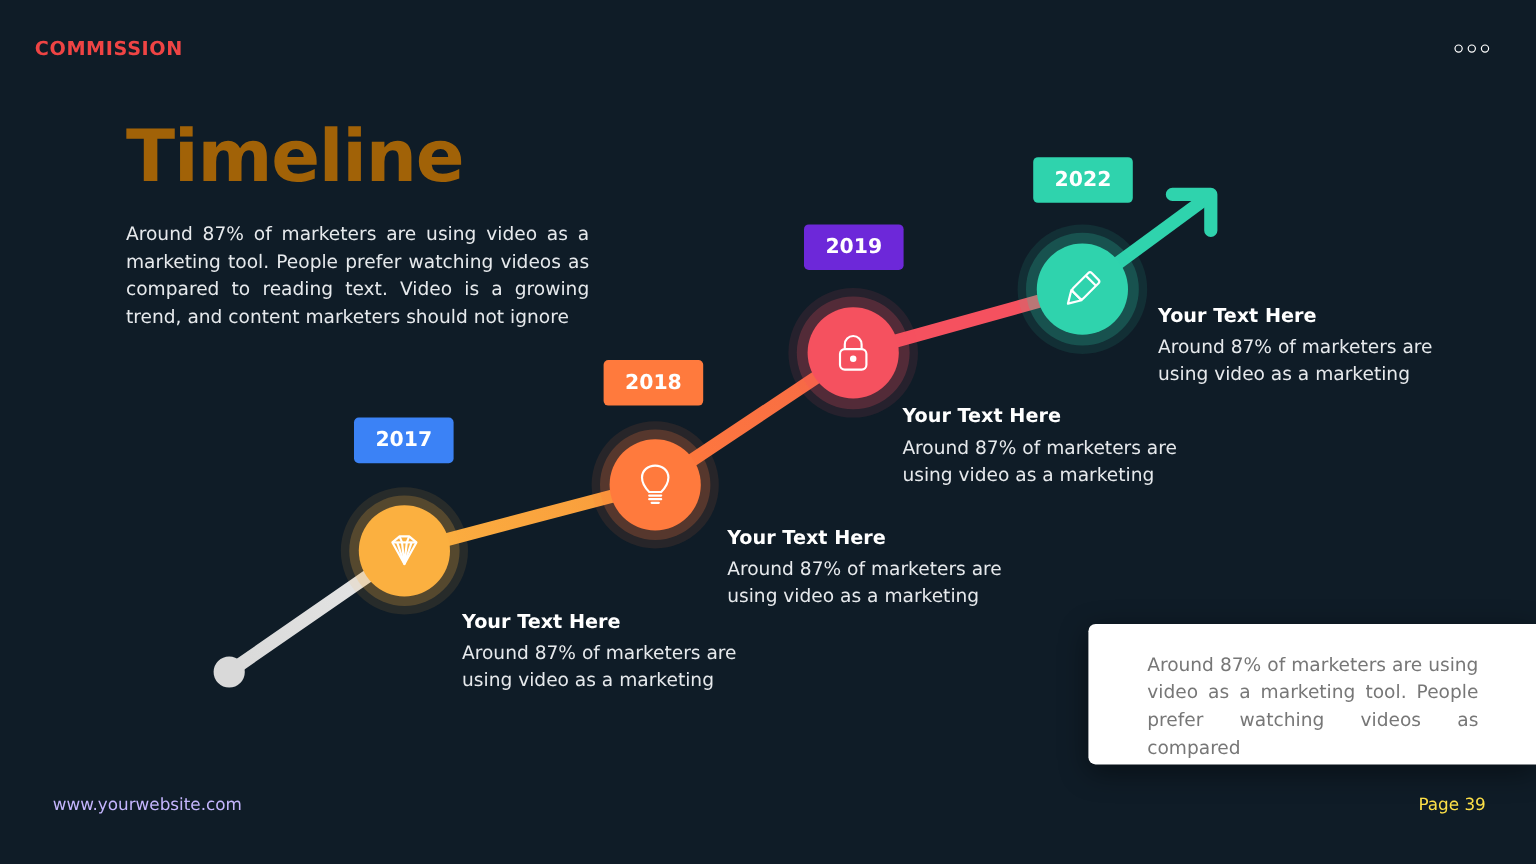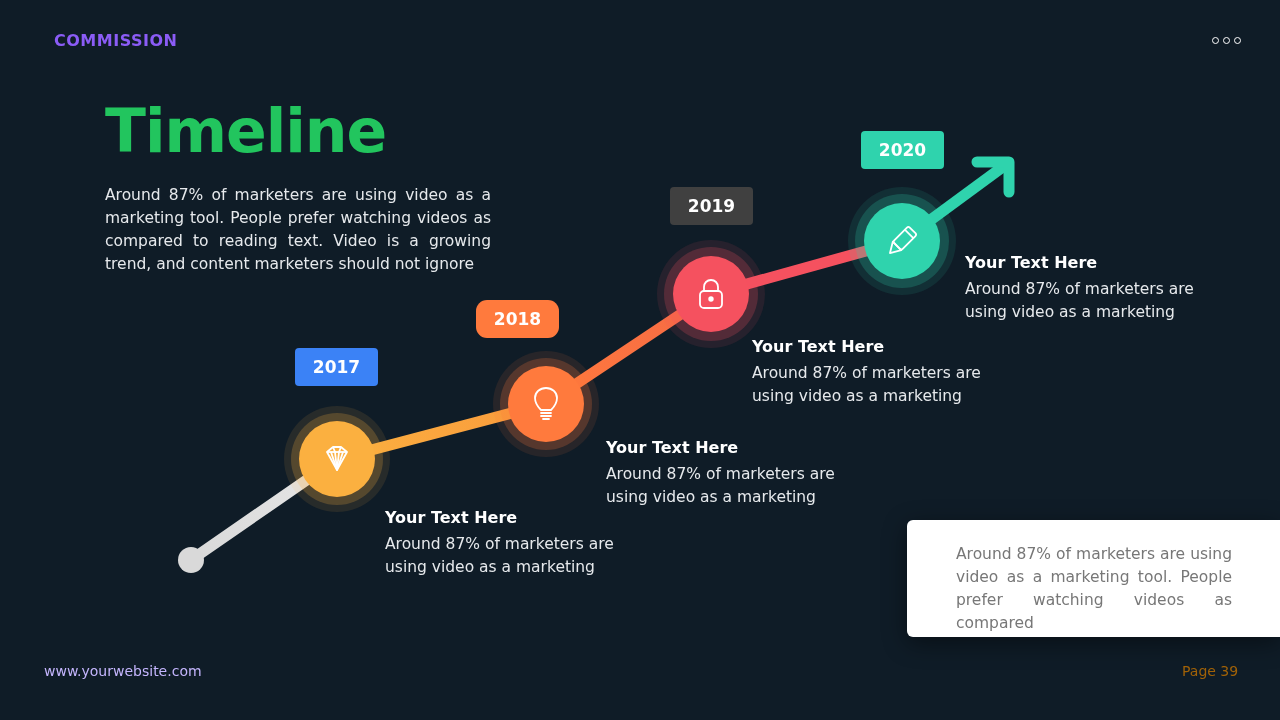--- a/index.html
+++ b/index.html
@@ -5,28 +5,28 @@
   html, body { margin:0; padding:0; }
   body {
     width:1280px; height:720px; overflow:hidden; position:relative;
     background:#0f1c27;
     font-family:"DejaVu Sans","Liberation Sans",sans-serif;
     color:#ffffff;
   }
   .brand {
     position:absolute; left:29px; top:31px;
     font-family:"DejaVu Sans","Liberation Sans",sans-serif;
-    font-weight:bold; font-size:16px; letter-spacing:0.5px; color:#8b5cf6;margin-left:25px;
+    font-weight:bold; font-size:16px; letter-spacing:0.5px; color:#ef4444;
   }
   .dots { position:absolute; left:1212px; top:37px; display:flex; gap:4px; }
   .dot { width:5px; height:5px; border:1.5px solid #ffffff; border-radius:50%; }
   .title {
     position:absolute; left:105px; top:96px;
     font-family:"DejaVu Sans","Liberation Sans",sans-serif;
-    font-weight:bold; font-size:60px; color:#22c55e; letter-spacing:-1px;
+    font-weight:bold; font-size:60px; color:#a16207; letter-spacing:-1px;
   }
   .intro {
     position:absolute; left:105px; top:184px; width:386px;
     font-size:15.5px; line-height:23px; color:#e6e9ec; text-align:justify;
     text-align-last:left;
   }
   svg.timeline { position:absolute; left:0; top:0; }
   .year {
     position:absolute; width:83px; height:38px; border-radius:4px;
     display:flex; align-items:center; justify-content:center;
@@ -39,21 +39,21 @@
     position:absolute; left:907px; top:520px; width:373px; height:117px;
     background:#ffffff; border-radius:6px 0 0 6px;
     box-shadow:0 6px 24px rgba(0,0,0,0.45);
   }
   .card-text {
     position:absolute; left:49px; top:23px; width:276px;
     font-size:15.5px; line-height:23px; color:#777777; text-align:justify;
     text-align-last:left;
   }
   .footer-left { position:absolute; left:44px; top:663px; font-size:14px; color:#c4b5fd; }
-  .footer-right { position:absolute; left:1182px; top:663px; font-size:14px; color:#a16207; }
+  .footer-right { position:absolute; left:1182px; top:663px; font-size:14px; color:#fde047; }
 </style>
 </head>
 <body>
 
 <div class="brand">COMMISSION</div>
 <div class="dots">
   <span class="dot"></span>
   <span class="dot"></span>
   <span class="dot"></span>
 </div>
@@ -131,23 +131,23 @@
     <circle cx="902" cy="241" r="38" fill="#2fd3ad"></circle>
     <g fill="none" stroke="#ffffff" stroke-width="1.8" stroke-linejoin="round" transform="rotate(45 902 241)">
       <rect x="896" y="226" width="12" height="22" rx="2"></rect>
       <polygon points="896,248 908,248 902,258"></polygon>
       <line x1="896" y1="231" x2="908" y2="231"></line>
     </g>
   </g>
 </svg>
 
 <div class="year" style="left:295px; top:348px; background:#3b82f6;">2017</div>
-<div class="year" style="left:476px; top:300px; background:#ff7a3d;border-radius:11px;">2018</div>
-<div class="year" style="left:670px; top:187px; background:#404040;">2019</div>
-<div class="year" style="left:861px; top:131px; background:#2fd3ad;">2020</div>
+<div class="year" style="left:503px; top:300px; background:#ff7a3d;">2018</div>
+<div class="year" style="left:670px; top:187px; background:#6d28d9;">2019</div>
+<div class="year" style="left:861px; top:131px; background:#2fd3ad;">2022</div>
 
 <div class="item" style="left:385px; top:508px;">
   <div class="item-title">Your Text Here</div>
   <div class="item-desc">Around 87% of marketers are using video as a marketing</div>
 </div>
 <div class="item" style="left:606px; top:438px;">
   <div class="item-title">Your Text Here</div>
   <div class="item-desc">Around 87% of marketers are using video as a marketing</div>
 </div>
 <div class="item" style="left:752px; top:337px;">

